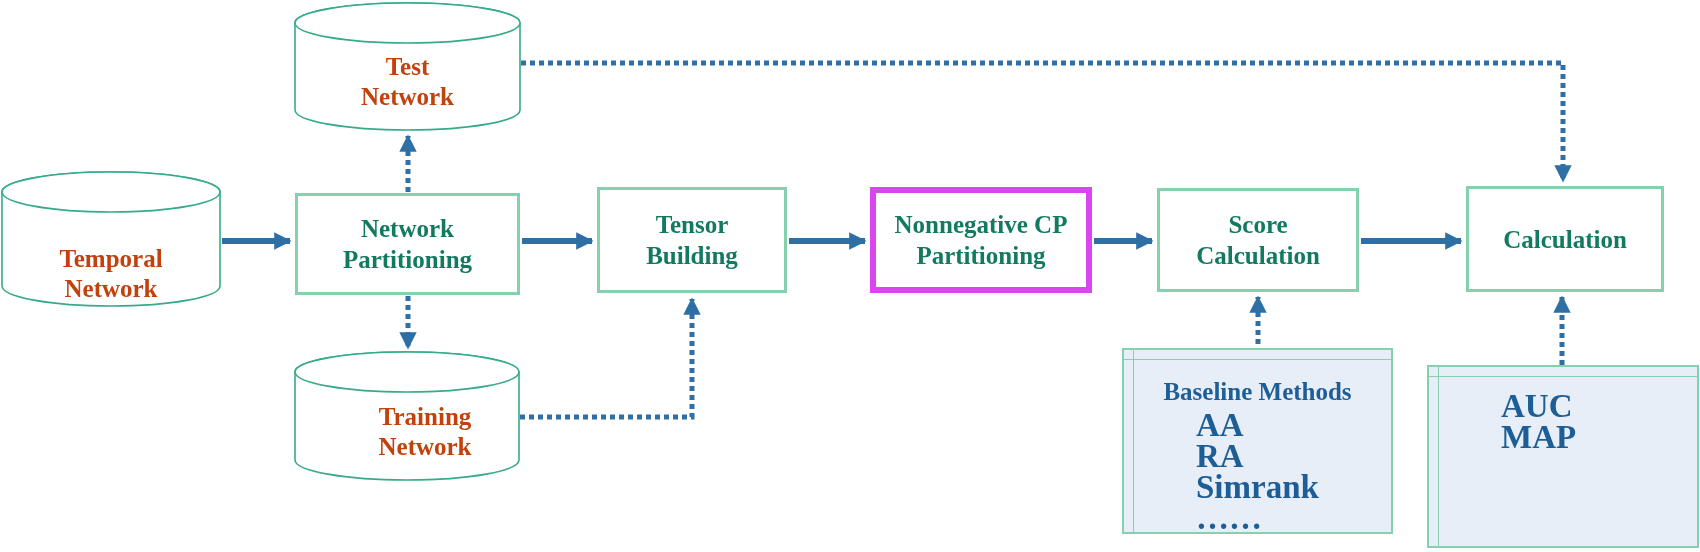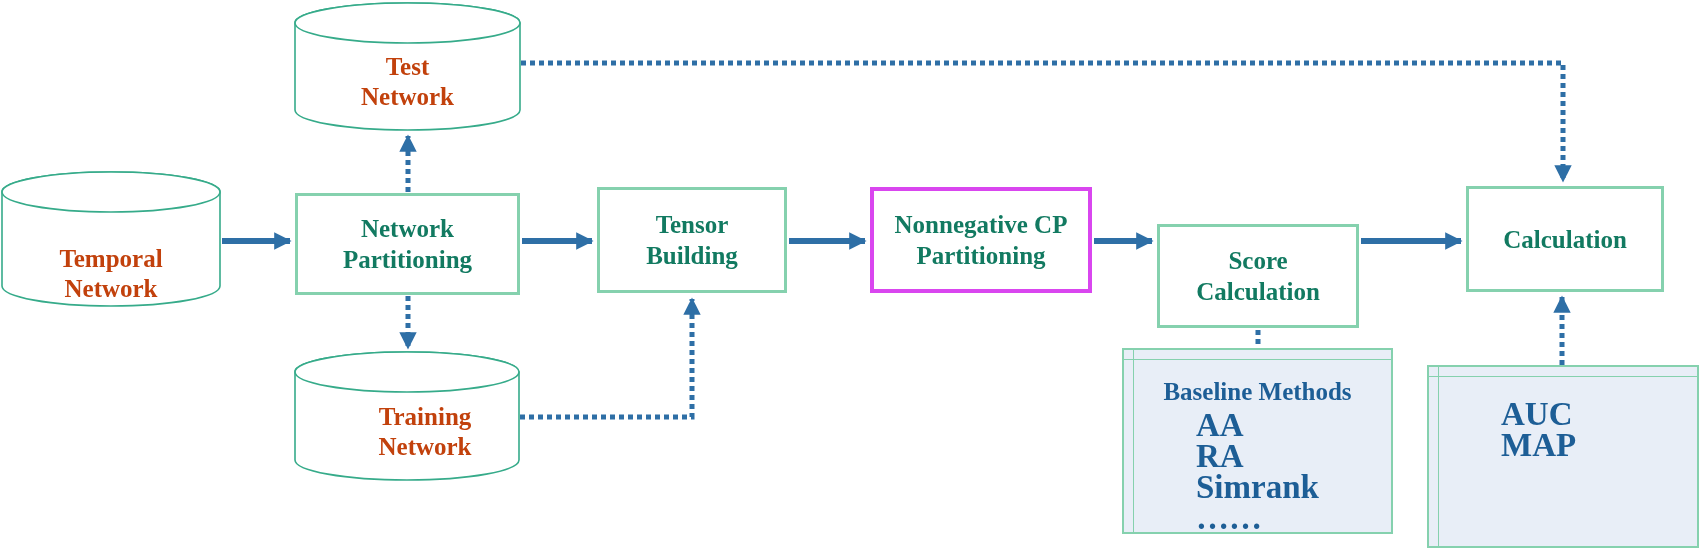--- a/index.html
+++ b/index.html
@@ -7,39 +7,39 @@
     position:relative; width:1700px; height:552px; background:#ffffff;
     font-family:"Liberation Serif", serif; overflow:hidden;
   }
   .lines-layer { position:absolute; left:0; top:0; width:1700px; height:552px; pointer-events:none; }
   .node-box {
     position:absolute; background:#ffffff; box-sizing:border-box;
     display:flex; align-items:center; justify-content:center; text-align:center;
     color:#127a61; font-weight:bold; font-size:25px; line-height:31px;
   }
   .border-strong { border:3px solid #85d1ae; }
-  .border-light  { border:4px solid #d946ef; }
+  .border-light  { border:6px solid #d946ef; }
   .cyl-label {
     position:absolute; text-align:center; color:#c2410c; font-weight:bold;
     font-size:25px; line-height:30px;
   }
   .panel {
     position:absolute; background:#e8eef7; border:2px solid #85d1ae; box-sizing:border-box;
   }
   .panel .inner-v { position:absolute; left:9px; top:0; bottom:0; width:1px; background:#85d1ae; }
   .panel .inner-h { position:absolute; top:9px; left:0; right:0; height:1px; background:#85d1ae; }
   .panel-title {
     position:relative; margin-top:26px; text-align:center;
     color:#1d5e96; font-weight:bold; font-size:25px; line-height:31px;
   }
   .panel-items {
     position:relative; margin:3px 0 0 72px;
     color:#1d5e96; font-weight:bold; font-size:33px; line-height:31px;
   }
-  .panel-items.metrics { margin-top:32px; }
+  .panel-items.metrics { margin-top:24px; }
   .panel-item { white-space:pre; }
   .stroke-solid { stroke:#2e6fa6; stroke-width:6; fill:none; }
   .stroke-dotted { stroke:#2e6fa6; stroke-width:5; fill:none; stroke-dasharray:5 4; }
 </style>
 </head>
 <body>
 
 <div class="canvas">
 
   <svg class="lines-layer" viewBox="0 0 1700 552" xmlns="http://www.w3.org/2000/svg">
@@ -99,21 +99,21 @@
     </div>
   </div>
 
   <div class="node-box border-light" style="left:870px; top:187px; width:222px; height:106px;">
     <div>
       <span>Nonnegative CP</span><br>
       <span>Partitioning</span>
     </div>
   </div>
 
-  <div class="node-box border-strong" style="left:1157px; top:188px; width:202px; height:104px;margin-top:36px;">
+  <div class="node-box border-strong" style="left:1157px; top:188px; width:202px; height:104px;">
     <div>
       <span>Score</span><br>
       <span>Calculation</span>
     </div>
   </div>
 
   <div class="node-box border-strong" style="left:1466px; top:186px; width:198px; height:106px;">
     <div>Calculation</div>
   </div>
 

